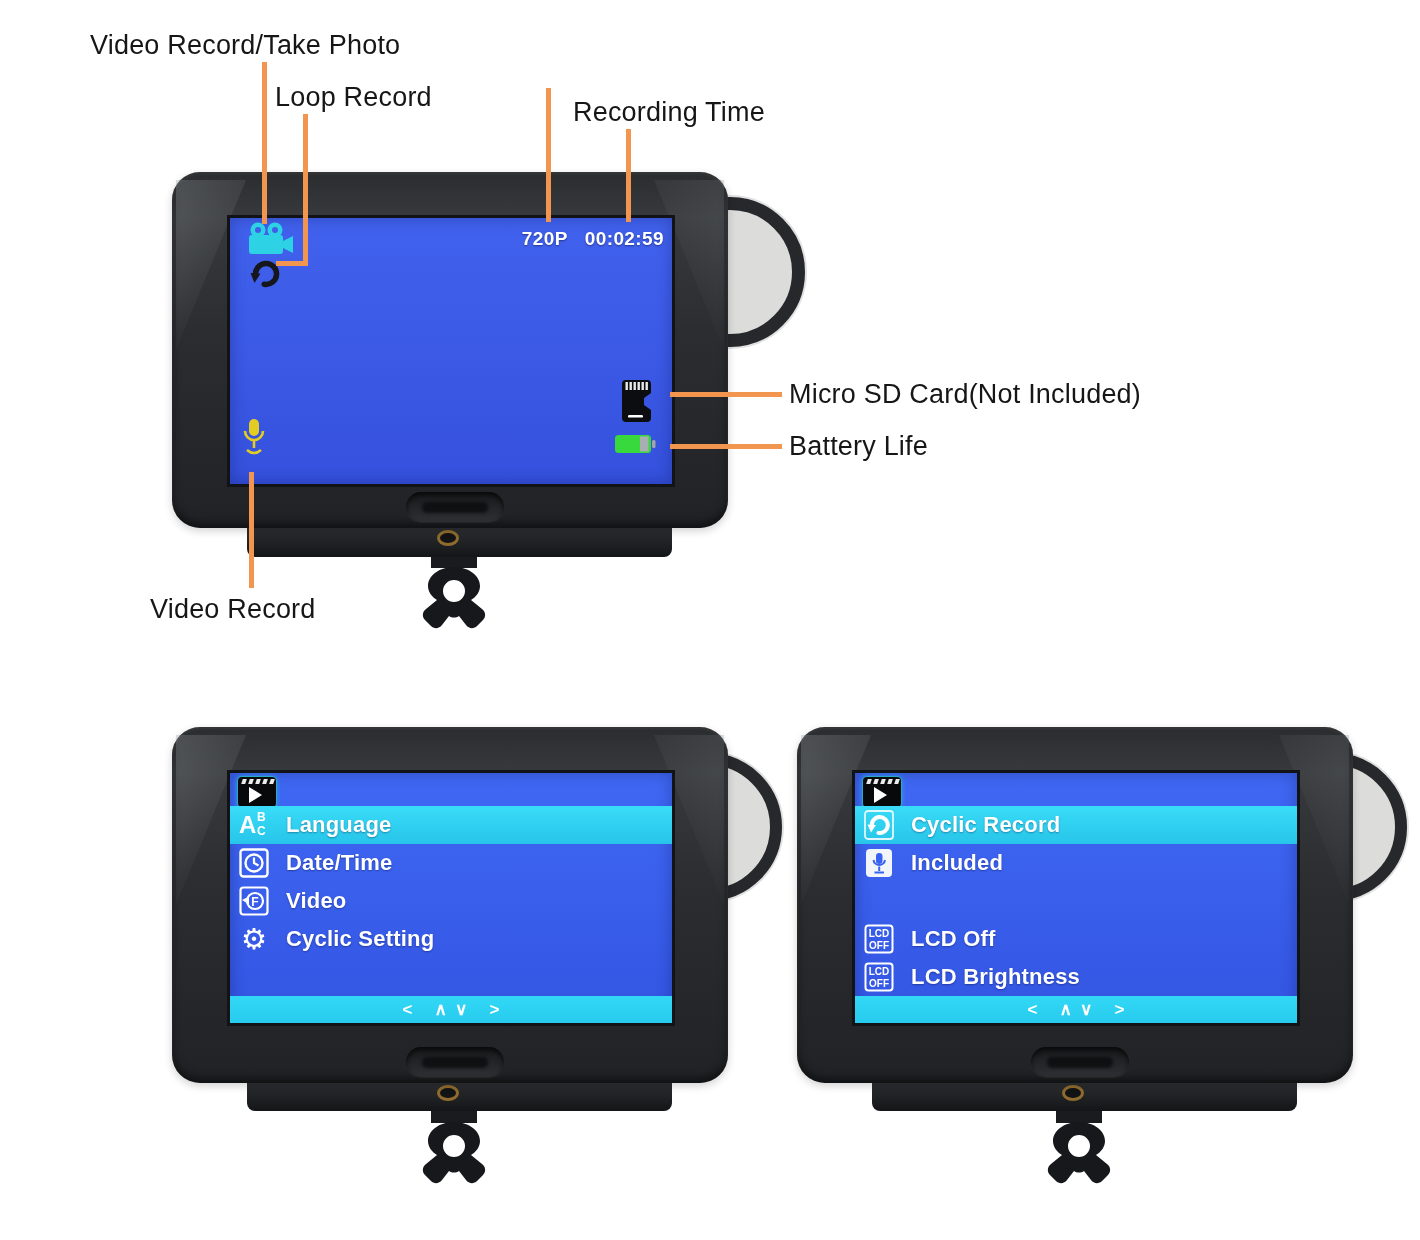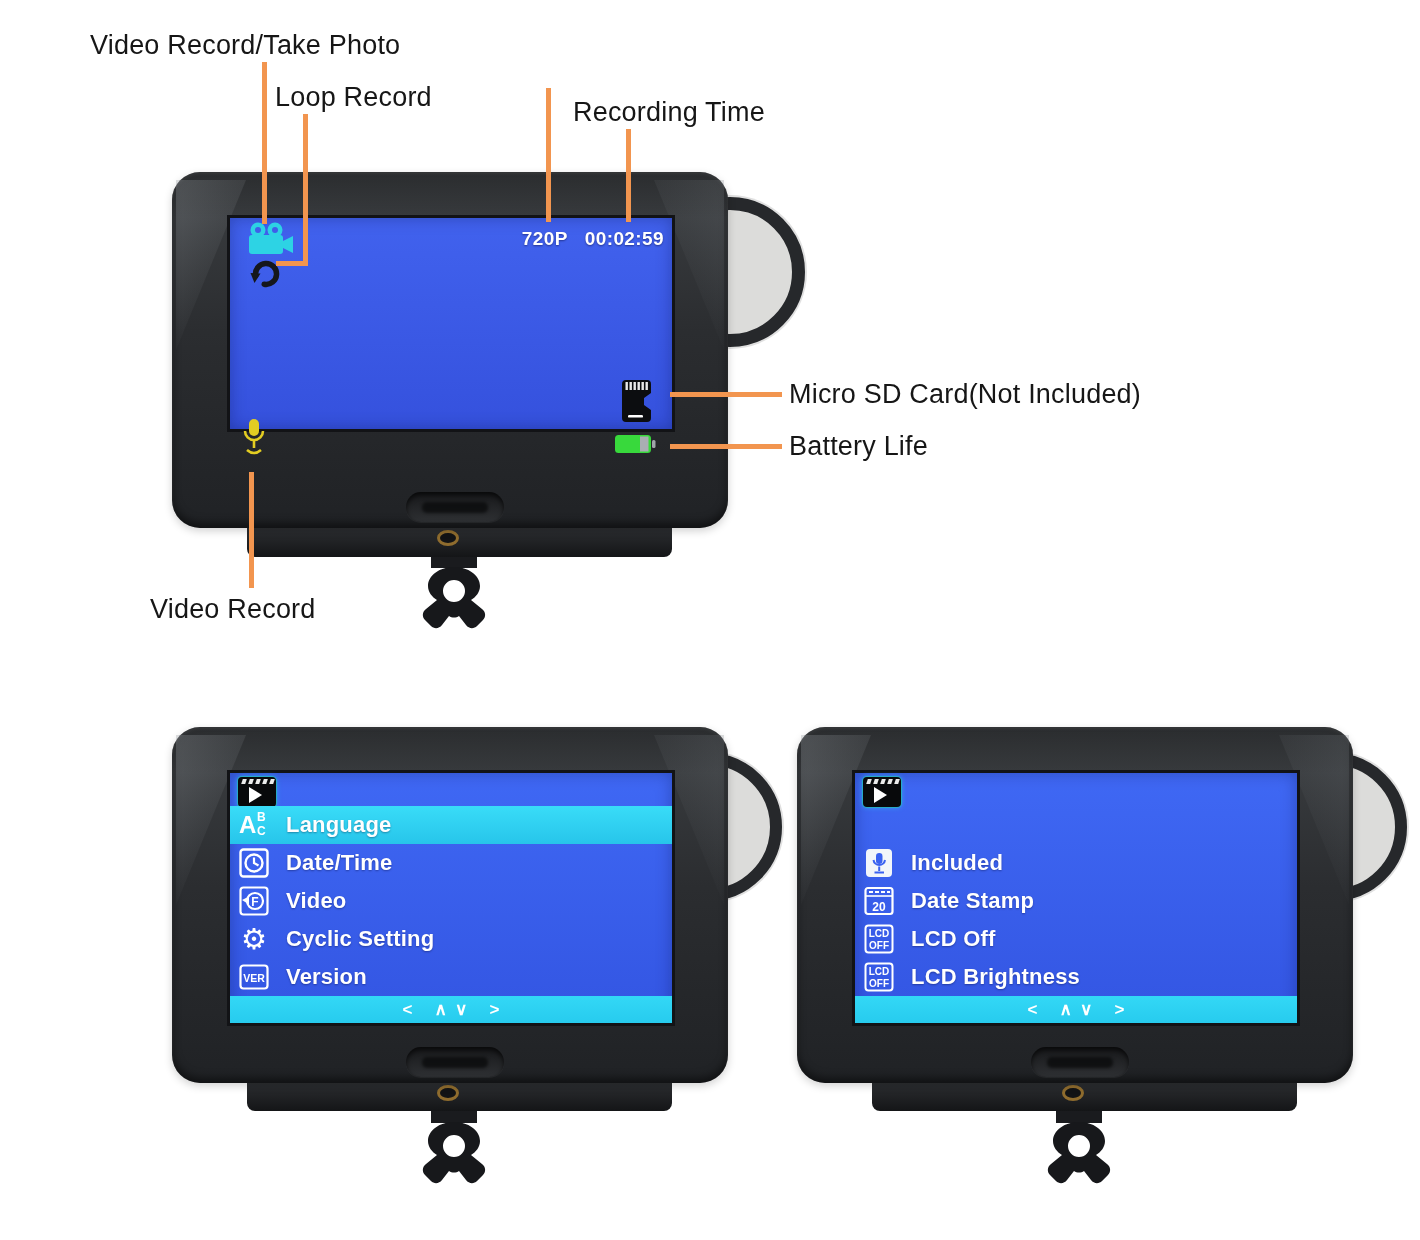--- a/index.html
+++ b/index.html
@@ -30,21 +30,21 @@
   .hood{position:absolute;left:0;top:0;width:100%;height:46px;border-radius:28px 28px 0 0;
     background:linear-gradient(180deg,rgba(0,0,0,.30),rgba(0,0,0,0));}
   .visorL{position:absolute;left:4px;top:8px;width:70px;height:170px;
     background:linear-gradient(125deg,rgba(150,155,160,.32),rgba(0,0,0,0) 70%);
     clip-path:polygon(0 0,100% 0,0 100%);}
   .visorR{position:absolute;right:4px;top:8px;width:70px;height:170px;
     background:linear-gradient(235deg,rgba(120,125,130,.25),rgba(0,0,0,0) 70%);
     clip-path:polygon(0 0,100% 0,100% 100%);}
   .screen{position:absolute;left:58px;top:46px;width:442px;
     box-shadow:0 0 0 3px #121316, inset 0 0 16px rgba(0,10,60,.30);}
-  .screen.rec{height:211px;background:linear-gradient(180deg,#4162ee,#3551dd);}
+  .screen.rec{height:266px;background:linear-gradient(180deg,#4162ee,#3551dd);}
   .screen.menu{height:250px;background:linear-gradient(180deg,#3f68f4,#3355e2);}
   .pill{position:absolute;left:234px;top:320px;width:98px;height:30px;border-radius:15px;
     background:linear-gradient(180deg,#17181a,#2e3033);
     box-shadow:inset 0 3px 5px rgba(0,0,0,.65), 0 1px 1px rgba(255,255,255,.06);}
   .smudge{margin:10px auto 0;width:66px;height:11px;border-radius:5px;background:#0a0b0c;
     filter:blur(1.5px);opacity:.8;}
   .base{position:absolute;left:75px;top:356px;width:425px;height:29px;z-index:1;
     background:linear-gradient(180deg,#2c2e31,#141517);border-radius:0 0 8px 8px;}
   .screw{position:absolute;left:190px;top:2px;width:22px;height:16px;border-radius:50%;
     border:3px solid #8f6c2e;background:#121315;box-sizing:border-box;}
@@ -198,27 +198,20 @@
             <circle cx="16" cy="15" r="8" fill="none" stroke="#fff" stroke-width="2.2"></circle>
             <polygon points="3,14 10,10.5 10,18.5" fill="#fff"></polygon>
             <text x="16" y="19.5" font-size="12" font-weight="bold" fill="#fff" text-anchor="middle" font-family="Liberation Sans, sans-serif">F</text>
           </svg>
           <div class="lbl">Video</div>
         </div>
         <div class="mrow" style="top:147px">
           <span class="ic gear-glyph">⚙</span>
           <div class="lbl">Cyclic Setting</div>
         </div>
-        <div class="mrow" style="top:185px">
-          <svg class="ic" viewBox="0 0 30 30">
-            <rect x="1.5" y="3.5" width="27" height="23" rx="3" fill="none" stroke="#fff" stroke-width="2.2"></rect>
-            <text x="15" y="19.5" font-size="10.5" font-weight="bold" fill="#fff" text-anchor="middle" font-family="Liberation Sans, sans-serif">VER</text>
-          </svg>
-          <div class="lbl">Version</div>
-        </div>
         <div class="navbar">
           <span>&lt;</span>
           <span class="updown">
             <span>∧</span>
             <span>∨</span>
           </span>
           <span>&gt;</span>
         </div>
       </div>
       <div class="pill">
@@ -244,41 +237,37 @@
         <div class="tile">
           <div class="dashes">
               <span></span>
               <span></span>
               <span></span>
               <span></span>
               <span></span>
             </div>
           <div class="tri"></div>
         </div>
+        <div class="mrow sel" style="top:33px">
+          <svg class="ic" viewBox="0 0 30 30">
+            <rect x="1" y="1" width="28" height="28" rx="3" fill="none" stroke="#fff" stroke-width="1.8" opacity=".85"></rect>
+            <path d="M14.4,22.9 A8,8 0 1 0 7.9,16.4" fill="none" stroke="#fff" stroke-width="4" stroke-linecap="round"></path>
+            <polygon points="3.5,14.5 12,15 7,22.5" fill="#fff"></polygon>
+          </svg>
+          <div class="lbl">Cyclic Record</div>
+        </div>
         <div class="mrow" style="top:71px">
           <svg class="ic" viewBox="0 0 30 30">
             <rect x="2" y="1" width="26" height="28" rx="4" fill="#f2f6fa"></rect>
             <rect x="12" y="5" width="6.5" height="11" rx="3.2" fill="#3a62f0"></rect>
             <path d="M9.5,12 a5.8,5.8 0 0 0 11.5,0" fill="none" stroke="#3a62f0" stroke-width="2"></path>
             <line x1="15.2" y1="18.5" x2="15.2" y2="23" stroke="#3a62f0" stroke-width="2"></line>
             <line x1="10.5" y1="24.5" x2="20" y2="24.5" stroke="#3a62f0" stroke-width="2"></line>
           </svg>
           <div class="lbl">Included</div>
-        </div>
-        <div class="mrow" style="top:109px">
-          <svg class="ic" viewBox="0 0 30 30">
-            <rect x="1.5" y="2" width="27" height="26" rx="2.5" fill="none" stroke="#fff" stroke-width="2.2"></rect>
-            <line x1="1.5" y1="10" x2="28.5" y2="10" stroke="#fff" stroke-width="1.6"></line>
-            <rect x="5" y="5" width="4" height="2" fill="#fff"></rect>
-              <rect x="11" y="5" width="4" height="2" fill="#fff"></rect>
-            <rect x="17" y="5" width="4" height="2" fill="#fff"></rect>
-              <rect x="23" y="5" width="3" height="2" fill="#fff"></rect>
-            <text x="15" y="24.5" font-size="12" font-weight="bold" fill="#fff" text-anchor="middle" font-family="Liberation Sans, sans-serif">20</text>
-          </svg>
-          <div class="lbl">Date Stamp</div>
         </div>
         <div class="mrow" style="top:147px">
           <svg class="ic" viewBox="0 0 30 30">
             <rect x="1.5" y="1.5" width="27" height="27" rx="3" fill="none" stroke="#fff" stroke-width="2"></rect>
             <text x="15" y="13" font-size="10" font-weight="bold" fill="#fff" text-anchor="middle" font-family="Liberation Sans, sans-serif">LCD</text>
             <text x="15" y="25" font-size="10" font-weight="bold" fill="#fff" text-anchor="middle" font-family="Liberation Sans, sans-serif">OFF</text>
           </svg>
           <div class="lbl">LCD Off</div>
         </div>
         <div class="mrow" style="top:185px">

